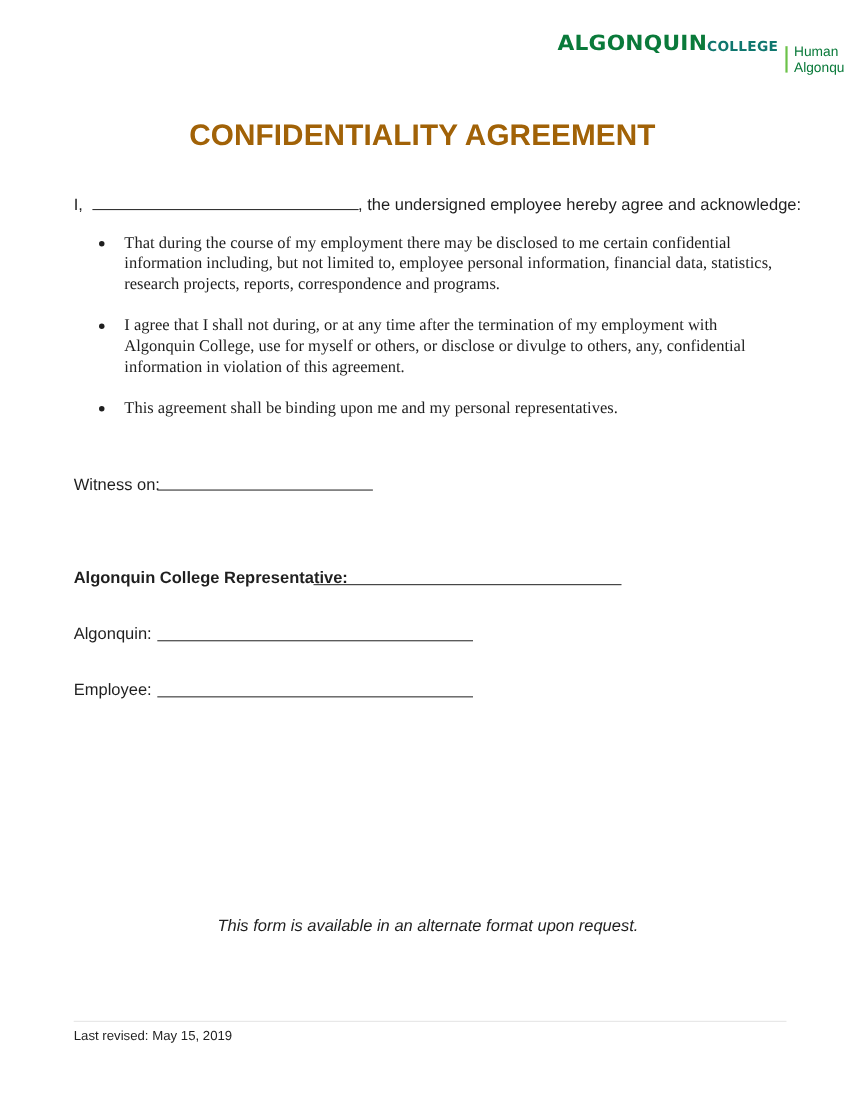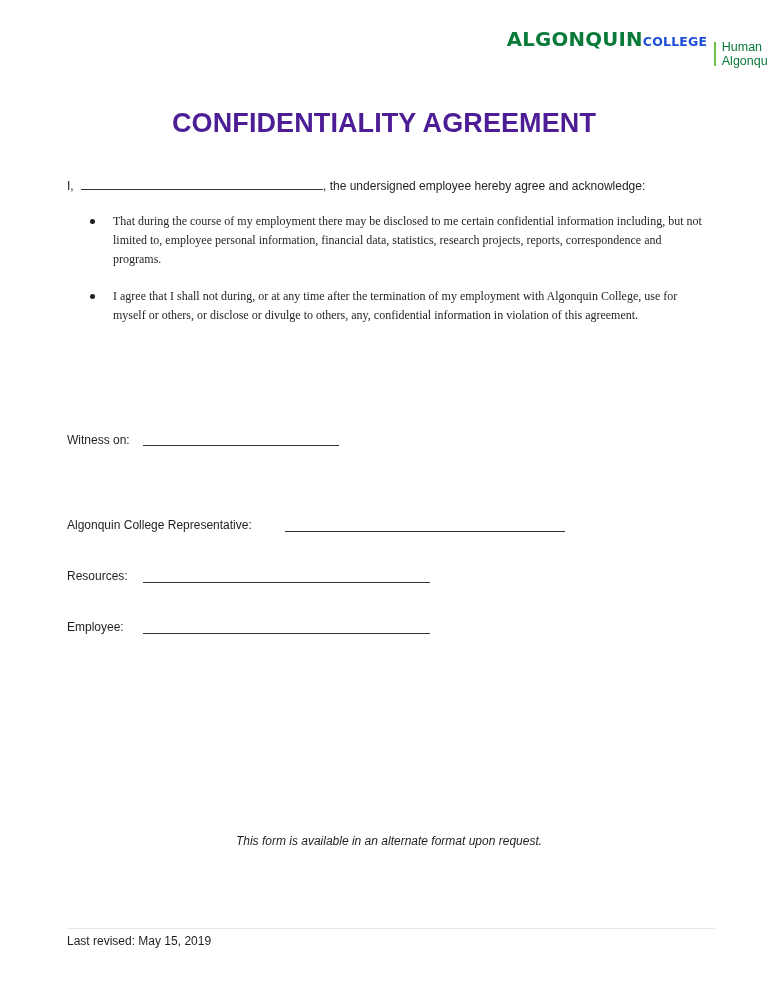--- a/index.html
+++ b/index.html
@@ -44,21 +44,21 @@
       letter-spacing: 0.2px;
       color: #0a7a3a;
       line-height: 19px;
       transform: scaleX(1.04);
       transform-origin: right center;
     }
     .logo-sub {
       font-family: "DejaVu Sans", sans-serif;
       font-weight: bold;
       font-size: 12.5px;
-      color: #1d4ed8;
+      color: #0f766e;
       line-height: 14px;
       margin-top: 1px;
       letter-spacing: 0.2px;
     }
     .logo-divider {
       width: 1.5px;
       height: 24px;
       background: #6cc24a;
       margin: 12px 6px 0 7px;
     }
@@ -76,26 +76,26 @@
     
     .title {
       position: absolute;
       left: 0;
       width: 768px;
       top: 108px;
       text-align: center;
       font-family: "Liberation Sans", sans-serif;
       font-weight: bold;
       font-size: 27px;
-      color: #4c1d95;
+      color: #a16207;
       letter-spacing: 0.1px;
     }
     .text {
       font-family: "Liberation Sans", sans-serif;
-      font-size: 12px;
+      font-size: 15px;
       color: #1f1f1f;
       line-height: 19px;
     }
     .intro {
       position: absolute;
       left: 67px;
       top: 177px;
       white-space: nowrap;
     }
     .blank {
@@ -186,29 +186,33 @@
 
   <ul class="bullets text">
     <li class="bullet-item">
       <span class="bullet-dot"></span>
       <span>That during the course of my employment there may be disclosed to me certain confidential information including, but not limited to, employee personal information, financial data, statistics, research projects, reports, correspondence and programs.</span>
     </li>
     <li class="bullet-item">
       <span class="bullet-dot"></span>
       <span>I agree that I shall not during, or at any time after the termination of my employment with Algonquin College, use for myself or others, or disclose or divulge to others, any, confidential information in violation of this agreement.</span>
     </li>
+    <li class="bullet-item">
+      <span class="bullet-dot"></span>
+      <span>This agreement shall be binding upon me and my personal representatives.</span>
+    </li>
   </ul>
 
   <div class="field text" style="top:431px;">Witness on:</div>
   <div class="field-line" style="left:143px; top:445px; width:196px;"></div>
 
-  <div class="field text" style="top:516px;">Algonquin College Representative:</div>
+  <div class="field text" style="top:516px;font-weight:bold;">Algonquin College Representative:</div>
   <div class="field-line" style="left:285px; top:531px; width:280px;"></div>
 
-  <div class="field text" style="top:567px;">Resources:</div>
+  <div class="field text" style="top:567px;">Algonquin:</div>
   <div class="field-line" style="left:143px; top:582px; width:287px;"></div>
 
   <div class="field text" style="top:618px;">Employee:</div>
   <div class="field-line" style="left:143px; top:633px; width:287px;"></div>
 
   <div class="note text">This form is available in an alternate format upon request.</div>
 
   <div class="footer-rule"></div>
   <div class="footer text">Last revised: May 15, 2019</div>
 

